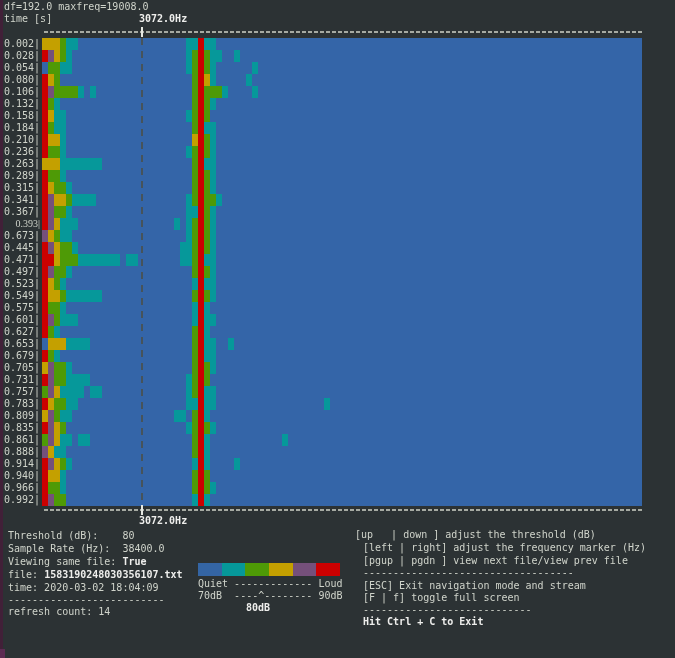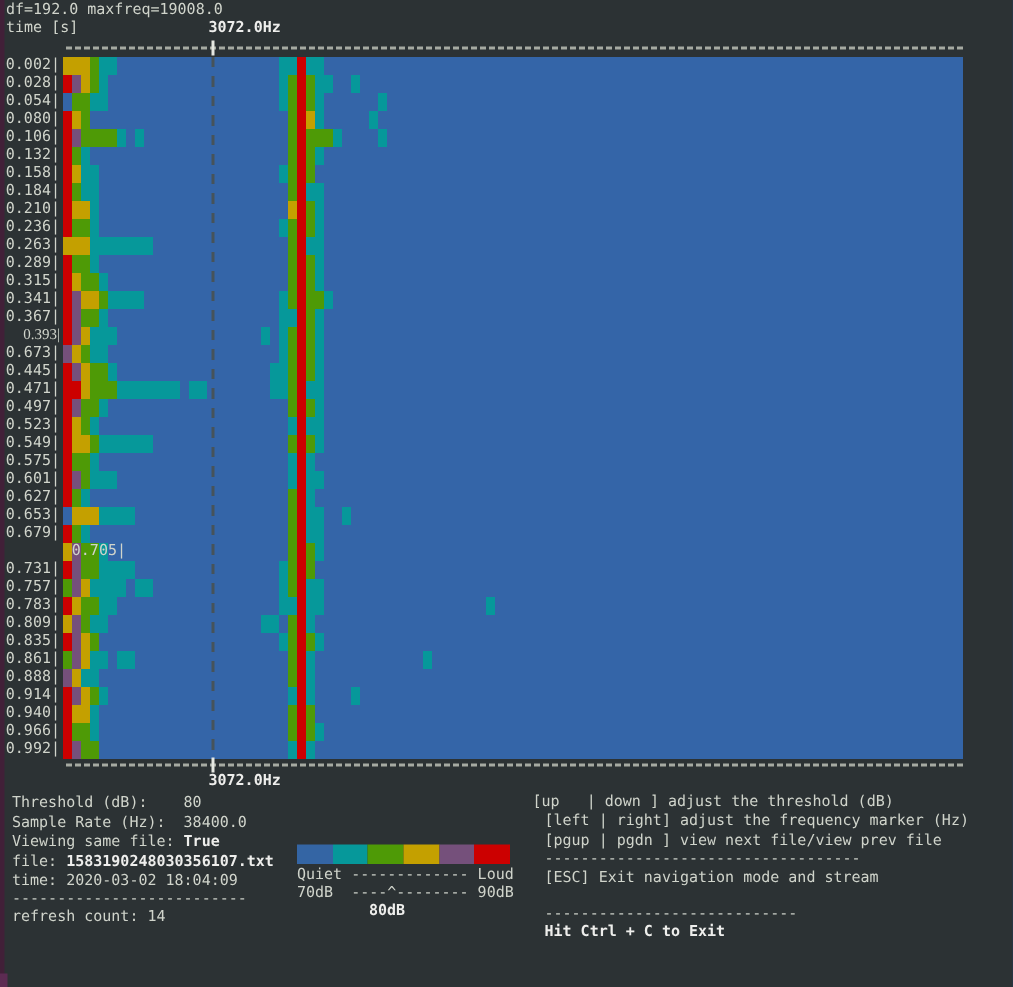--- a/index.html
+++ b/index.html
@@ -363,21 +363,21 @@
       <div class="tlabel" style="left: 3px; top: 242px;">0.445|</div>
       <div class="tlabel" style="left: 3px; top: 254px;">0.471|</div>
       <div class="tlabel" style="left: 3px; top: 266px;">0.497|</div>
       <div class="tlabel" style="left: 3px; top: 278px; text-align: right;">0.523|</div>
       <div class="tlabel" style="left: 3px; top: 290px;">0.549|</div>
       <div class="tlabel" style="left: 3px; top: 302px;">0.575|</div>
       <div class="tlabel" style="left: 3px; top: 314px;">0.601|</div>
       <div class="tlabel" style="left: 3px; top: 326px;">0.627|</div>
       <div class="tlabel" style="left: 3px; top: 338px;">0.653|</div>
       <div class="tlabel" style="left: 3px; top: 350px;">0.679|</div>
-      <div class="tlabel" style="left: 3px; top: 362px; margin-left: 44px;">0.705|</div>
+      <div class="tlabel" style="left: 3px; top: 362px;">0.705|</div>
       <div class="tlabel" style="left: 3px; top: 374px;">0.731|</div>
       <div class="tlabel" style="left: 3px; top: 386px;">0.757|</div>
       <div class="tlabel" style="left: 3px; top: 398px;">0.783|</div>
       <div class="tlabel" style="left: 3px; top: 410px;">0.809|</div>
       <div class="tlabel" style="left: 3px; top: 422px;">0.835|</div>
       <div class="tlabel" style="left: 3px; top: 434px;">0.861|</div>
       <div class="tlabel" style="left: 3px; top: 446px;">0.888|</div>
       <div class="tlabel" style="left: 3px; top: 458px;">0.914|</div>
       <div class="tlabel" style="left: 3px; top: 470px;">0.940|</div>
       <div class="tlabel" style="left: 3px; top: 482px;">0.966|</div>
@@ -407,16 +407,17 @@
   </div>
   <div class="abs" style="left:198px;top:578px;">Quiet ------------- Loud</div>
   <div class="abs" style="left:198px;top:590px;">70dB  ----^-------- 90dB</div>
   <div class="abs bold" style="left:246px;top:602px;">80dB</div>
 
   <div class="abs" style="left:355px;top:529px;">[up   | down ] adjust the threshold (dB)</div>
   <div class="abs" style="left:363px;top:555px;">[pgup | pgdn ] view next file/view prev file</div>
   <div class="abs" style="left:363px;top:542px;">[left | right] adjust the frequency marker (Hz)</div>
   <div class="abs" style="left:363px;top:567px;">-----------------------------------</div>
   <div class="abs" style="left:363px;top:580px;">[ESC] Exit navigation mode and stream</div>
+  <div class="abs" style="left:363px;top:592px;">[F | f] toggle full screen</div>
   <div class="abs" style="left:363px;top:604px;">----------------------------</div>
   <div class="abs bold" style="left:363px;top:616px;">Hit Ctrl + C to Exit</div>
 
 </div>
 
 </body></html>

